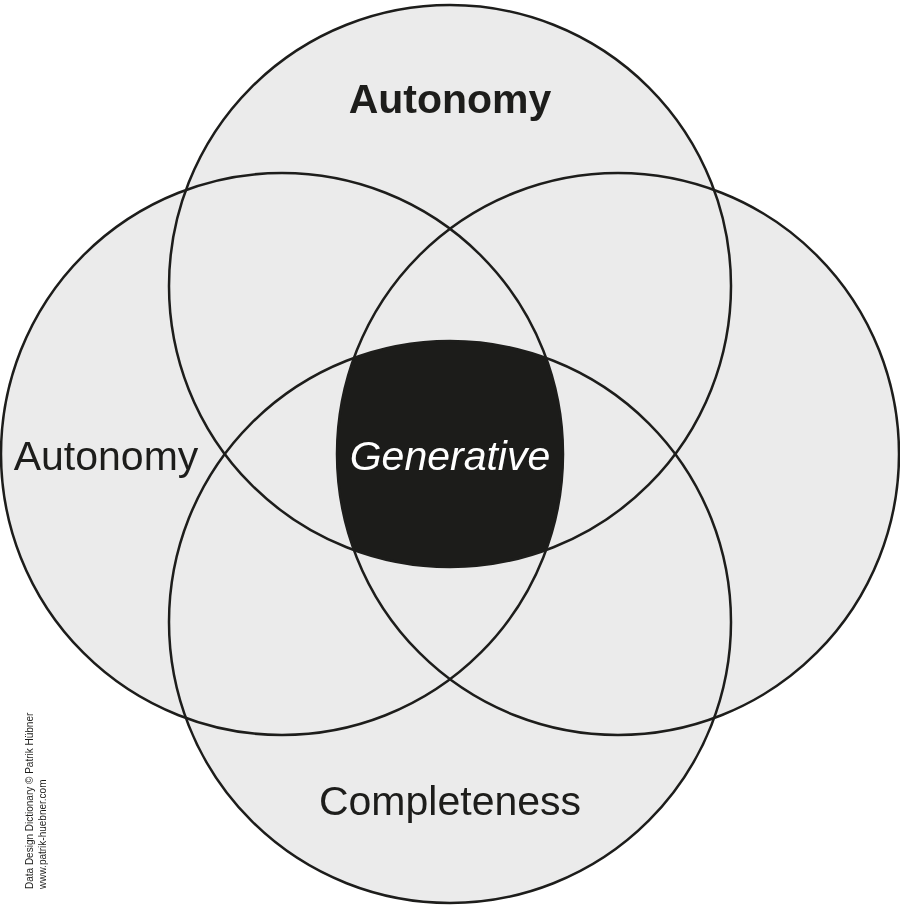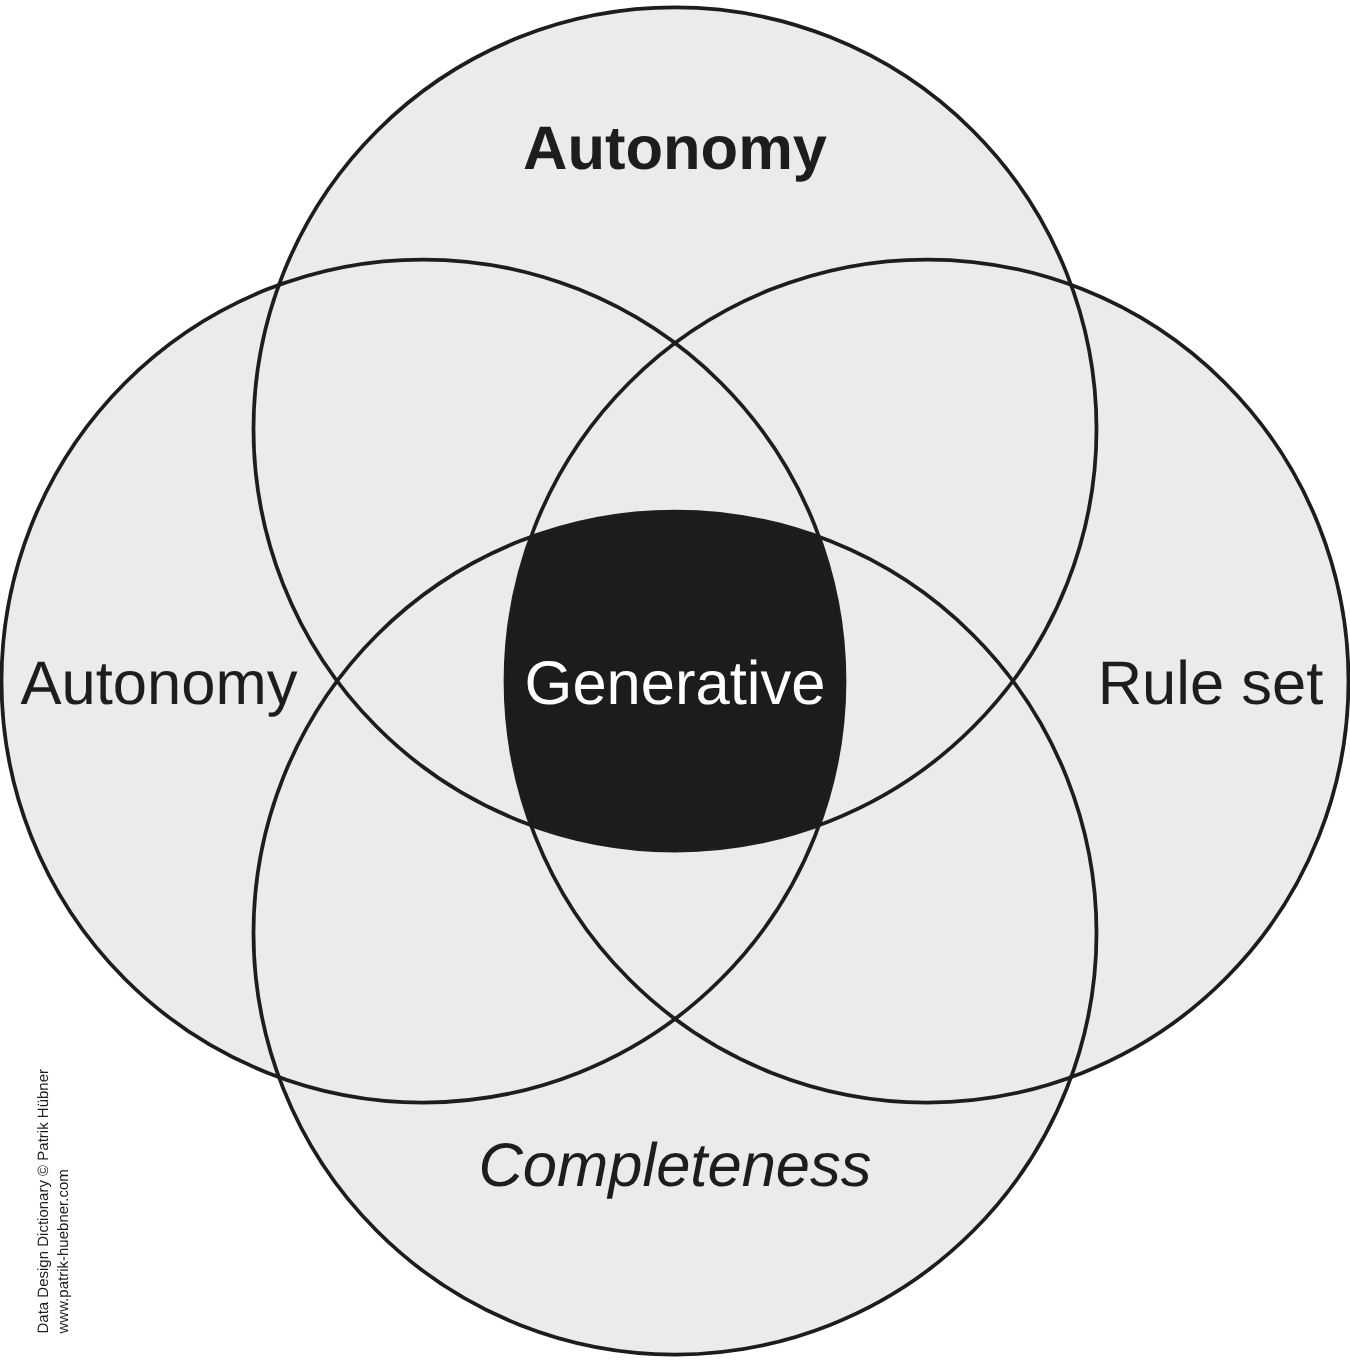--- a/index.html
+++ b/index.html
@@ -46,20 +46,21 @@
     white-space: nowrap;
     letter-spacing: 0px;
   }
   .center-label {
     position: absolute;
     transform: translate(-50%, -50%);
     font-size: 41px;
     line-height: 1;
     color: var(--center_text, #ffffff);
     white-space: nowrap;
+    font-style: italic;
   }
   .attribution {
     position: absolute;
     left: 23px;
     top: 889px;
     transform: rotate(-90deg);
     transform-origin: 0 0;
     font-size: 10px;
     line-height: 13px;
     color: var(--outline, #1d1d1b);
@@ -83,23 +84,22 @@
     <circle class="venn-outline" cx="450" cy="286" r="281"></circle>
     <circle class="venn-outline" cx="282" cy="454" r="281"></circle>
     <circle class="venn-outline" cx="618" cy="454" r="281"></circle>
     <circle class="venn-outline" cx="450" cy="622" r="281"></circle>
   </svg>
 
   <div class="circle-label" style="left:450px; top:99px;font-weight:bold;">Autonomy</div>
 
   <div class="circle-label" style="left:106px; top:456px;">Autonomy</div>
 
-  <div class="circle-label" style="left:807px; top:456px;">Rule set</div>
 
-  <div class="circle-label" style="left:450px; top:777px;font-style:italic;">Completeness</div>
+  <div class="circle-label" style="left:450px; top:801px;">Completeness</div>
 
   <div class="center-label" style="left:450px; top:456px;">Generative</div>
 
   <div class="attribution">
     <div>Data Design Dictionary © Patrik Hübner</div>
     <div>www.patrik-huebner.com</div>
   </div>
 
 </div>
 

